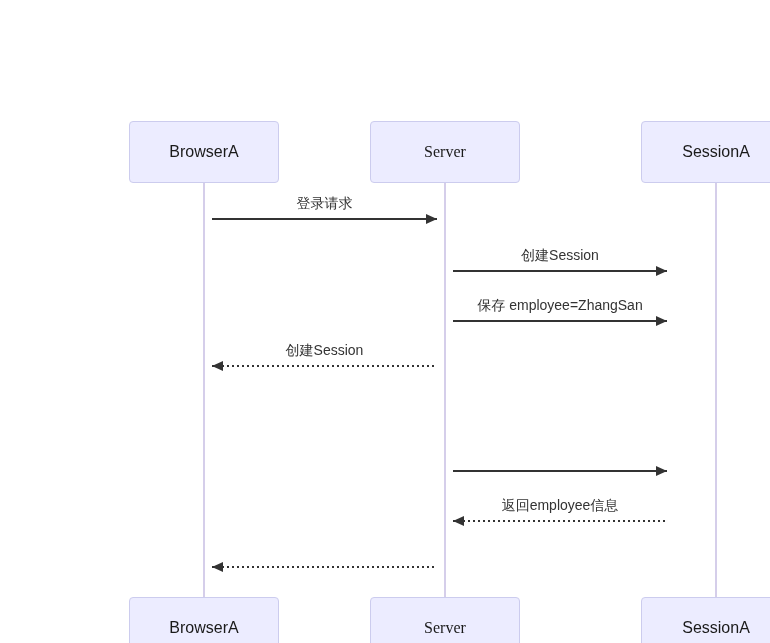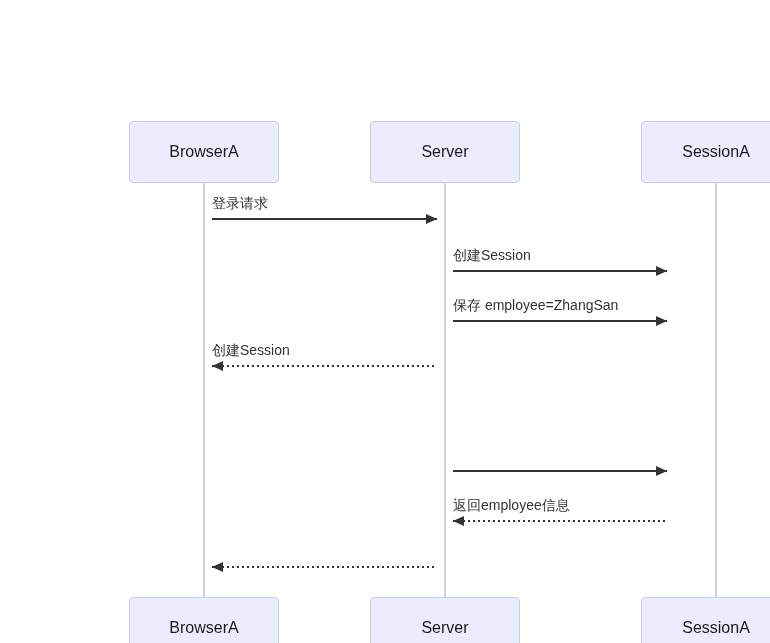--- a/index.html
+++ b/index.html
@@ -21,21 +21,21 @@
     background: #ECECFF;
     border: 1px solid #CCCCEE;
     border-radius: 4px;
     display: flex; align-items: center; justify-content: center;
     font-size: 16px;
     color: #1a1a1a;
   }
   .row-top .actor-box { top: 89px; }
   .row-bottom .actor-box { top: 565px; }
   .pos-a { left: 97px; }
-  .pos-b { left: 338px; }
+  .pos-b { left: 338px; font-family: Liberation Serif, serif; }
   .pos-c { left: 609px; }
   
   .lifeline {
     position: absolute;
     top: 151px;
     width: 2px; height: 414px;
     background: #D5CEEA;
   }
   .life-a { left: 171px; }
   .life-b { left: 412px; }
@@ -43,21 +43,21 @@
   
   .message {
     position: absolute;
     height: 26px;
   }
   .span-left  { left: 172px; width: 241px; }  
   .span-right { left: 413px; width: 230px; }  
   .msg-label {
     position: absolute;
     left: 0; right: 0; bottom: 7px;
-    text-align: left;
+    text-align: center;
     font-size: 14px;
     color: #333333;
     white-space: nowrap;
   }
   .msg-line {
     position: absolute;
     left: 0; right: 0; bottom: 0;
     height: 2px;
     background: #333333;
   }

